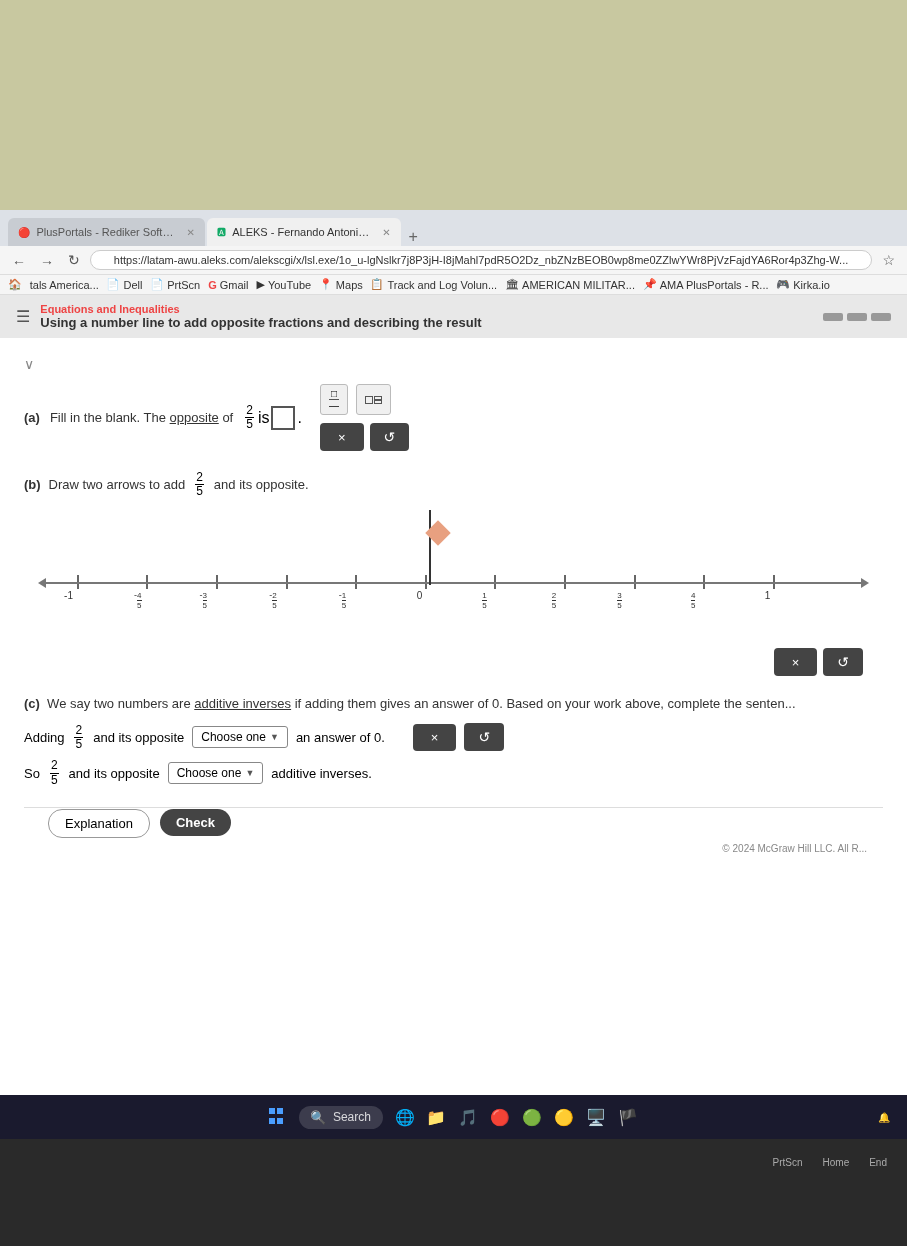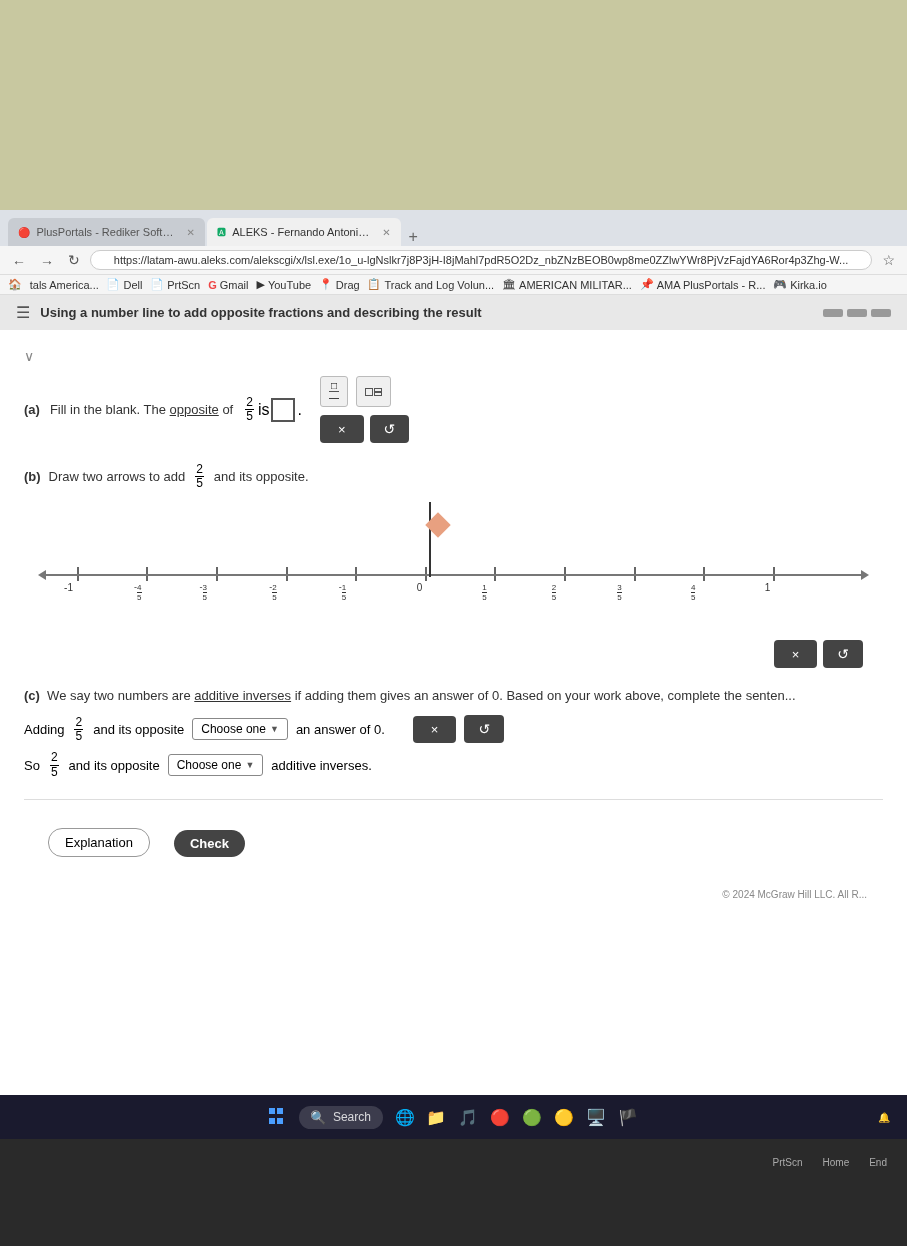--- a/index.html
+++ b/index.html
@@ -331,23 +331,23 @@
     }
 
     .choose-one-dropdown .arrow-down {
       font-size: 9px;
       color: #555;
     }
 
     
     .bottom-buttons {
       display: flex;
-      align-items: flex-end;
-      gap: 24px;
-      padding: 28px 24px;
+      align-items: flex-start;
+      gap: 10px;
+      padding: 1px 24px;
       border-top: 1px solid #ddd;
     }
 
     .btn-explanation {
       background: white;
       border: 1px solid #999;
       border-radius: 14px;
       padding: 6px 16px;
       font-size: 13px;
       cursor: pointer;
@@ -494,21 +494,21 @@
     <div class="bookmark-item">
       <span style="color:#e44;font-weight:bold;">G</span>
       <span>Gmail</span>
     </div>
     <div class="bookmark-item">
       <span>▶</span>
       <span>YouTube</span>
     </div>
     <div class="bookmark-item">
       <span>📍</span>
-      <span>Drag</span>
+      <span>Maps</span>
     </div>
     <div class="bookmark-item">
       <span>📋</span>
       <span>Track and Log Volun...</span>
     </div>
     <div class="bookmark-item">
       <span>🏛</span>
       <span>AMERICAN MILITAR...</span>
     </div>
     <div class="bookmark-item">
@@ -519,20 +519,21 @@
       <span>🎮</span>
       <span>Kirka.io</span>
     </div>
   </div>
 
   <div class="page-content">
 
     <div class="content-header">
       <span class="hamburger-icon">☰</span>
       <div class="header-text-section">
+        <div class="header-category">Equations and Inequalities</div>
         <div class="header-title">Using a number line to add opposite fractions and describing the result</div>
       </div>
       <div class="header-controls">
         <div class="ctrl-dot"></div>
         <div class="ctrl-dot"></div>
         <div class="ctrl-dot"></div>
       </div>
     </div>
 
     <div class="problem-area">

